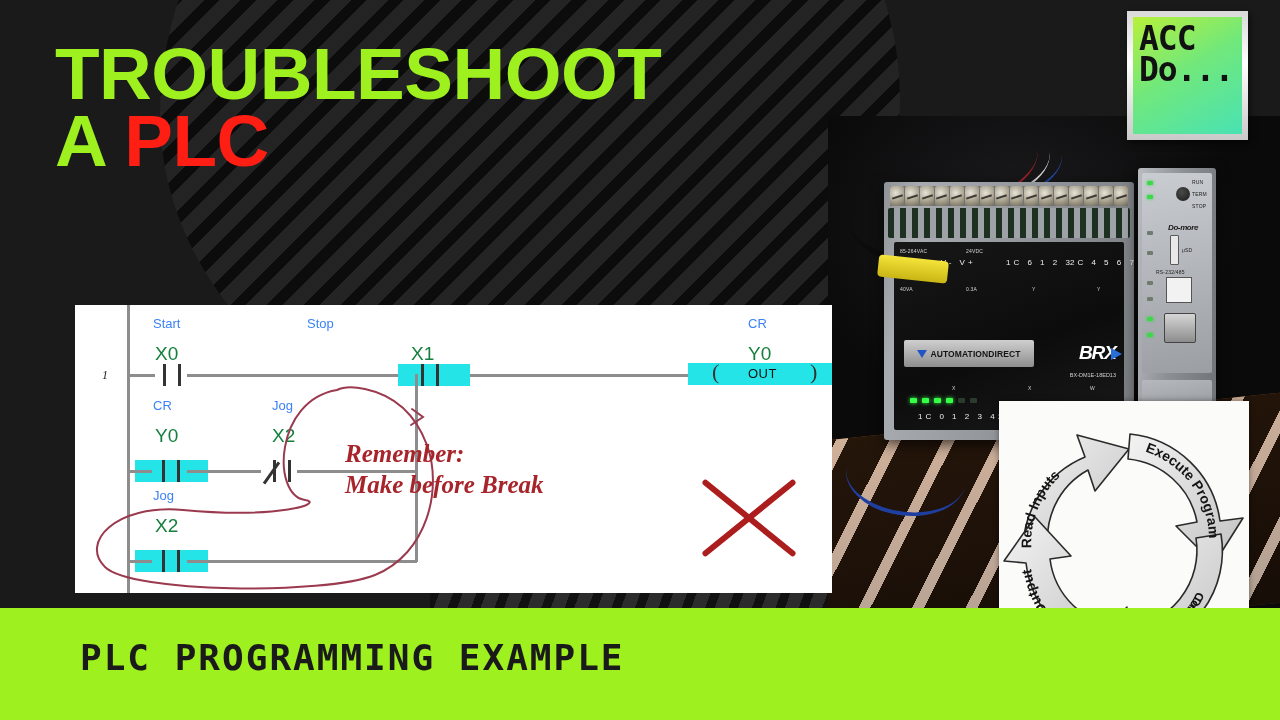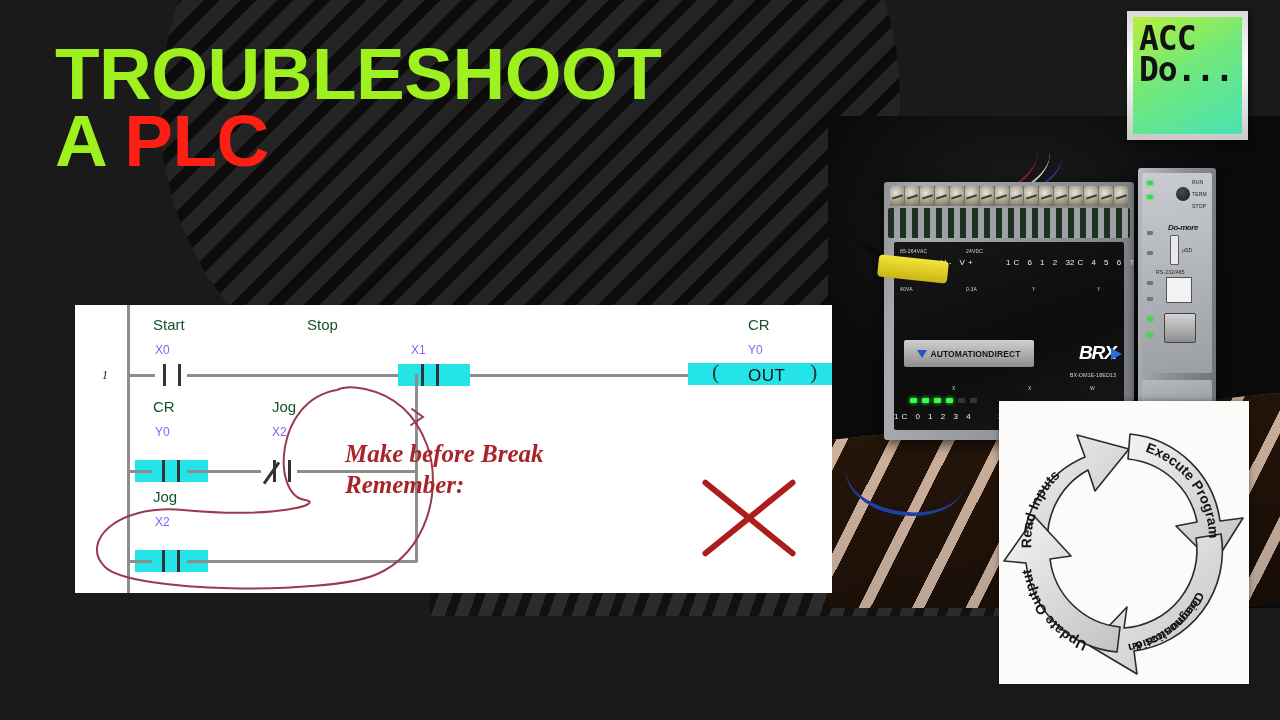--- a/index.html
+++ b/index.html
@@ -291,25 +291,25 @@
     font-family: "Liberation Serif", serif;
   }
   .power-rail {
     position: absolute; left: 52px; top: 0px; width: 3px; height: 288px;
     background: #8d8d8d;
   }
   .wire-h { position: absolute; height: 3px; background: #8d8d8d; }
   .wire-v { position: absolute; width: 3px; background: #8d8d8d; }
 
   .ld-label {
-    position: absolute; font-size: 15px; color: #14532d;
+    position: absolute; font-size: 13px; color: #3b82f6;
     font-family: "Liberation Sans", sans-serif;
   }
   .ld-addr {
-    position: absolute; font-size: 12px; color: #8b5cf6;
+    position: absolute; font-size: 19px; color: #15803d;
     font-family: "Liberation Sans", sans-serif;
   }
   .hl {
     position: absolute; background: #24e4e8; height: 22px;
   }
   
   .contact-no, .contact-nc {
     position: absolute; width: 42px; height: 22px;
   }
   .contact-no::before, .contact-nc::before {
@@ -324,21 +324,21 @@
   }
   .coil {
     position: absolute; width: 118px; height: 24px;
   }
   .coil .par {
     position: absolute; top: -4px; font-size: 22px; color: #333;
     font-family: "Liberation Serif", serif;
   }
   .coil .out {
     position: absolute; left: 36px; top: 3px;
-    font-size: 17px; color: #111; letter-spacing: .5px;
+    font-size: 13px; color: #111; letter-spacing: .5px;
   }
   .remember {
     position: absolute; left: 270px; top: 133px;
     font-family: "Liberation Serif", serif;
     font-style: italic; font-weight: 700;
     font-size: 25px; line-height: 1.25;
     color: #a8242b;
   }
   .xmark {
     position: absolute; left: 615px; top: 162px; width: 110px; height: 100px;
@@ -449,21 +449,21 @@
 
         <div class="led-row" style="left:16px;top:156px;">
           <span class="led"></span>
           <span class="led"></span>
           <span class="led"></span>
           <span class="led"></span>
           <span class="led off"></span>
           <span class="led off"></span>
         </div>
 
-        <span class="lbl lbl-mid" style="left:0;top:170px;">1C  0  1  2  3  4</span>
+        <span class="lbl lbl-mid" style="left:24px;top:170px;">1C  0  1  2  3  4</span>
         <span class="lbl lbl-mid" style="left:104px;top:170px;">2C  5  6  7  8  9</span>
         <span class="lbl lbl-sm" style="left:182px;top:172px;">1C  W0  W1</span>
       </div>
     </div>
 
     <div class="cpu">
       <div class="cpu-face">
         <span class="cpu-led" style="left:5px;top:8px;"></span>
         <span class="cpu-led" style="left:5px;top:22px;"></span>
         <span class="cpu-led dim" style="left:5px;top:58px;"></span>
@@ -553,22 +553,22 @@
 
     <svg class="pen-svg" width="757" height="288" style="position:absolute;left:0;top:0;pointer-events:none;">
       <path d="M 262 85 C 200 95, 196 190, 230 195 C 250 198, 205 214, 108 205
                C 40 199, 5 238, 30 262 C 56 288, 250 290, 300 270
                C 352 249, 368 184, 352 140 C 340 108, 318 90, 290 84
                C 276 81, 268 82, 262 85 Z" fill="none" stroke="#9b3a4e" stroke-width="2" stroke-linecap="round"></path>
       <path d="M 337 104 L 348 112 L 336 120" fill="none" stroke="#9b3a4e" stroke-width="2" stroke-linecap="round"></path>
     </svg>
 
     <div class="remember">
+      <div>Remember:</div>
       <div>Make before Break</div>
-      <div>Remember:</div>
     </div>
 
     <div class="xmark">
       <span></span>
       <span></span>
     </div>
   </div>
 
   <div class="scan-panel">
     <svg class="scan-svg" width="250" height="283" viewBox="0 0 250 283">
@@ -614,14 +614,17 @@
       </text>
       <text font-family="Liberation Sans, sans-serif" font-size="12" font-weight="600" fill="#141414">
         <textPath href="#p-diag" startOffset="24%" dy="14">Communication</textPath>
       </text>
       <text font-family="Liberation Sans, sans-serif" font-size="14" font-weight="600" fill="#141414">
         <textPath href="#p-upd" startOffset="14%">Update Outputs</textPath>
       </text>
     </svg>
   </div>
 
+  <div class="banner">
+    <span class="banner-text">PLC PROGRAMMING EXAMPLE</span>
+  </div>
 
 </div>
 
 </body></html>

